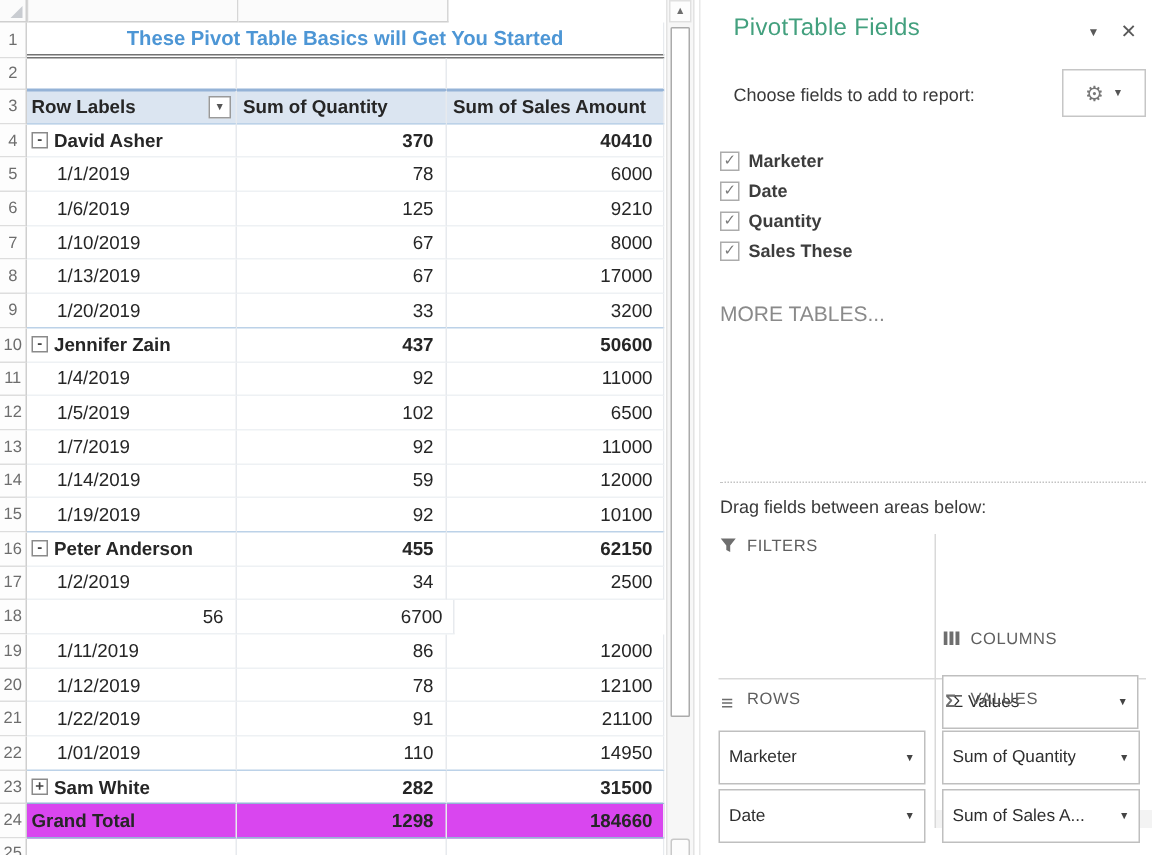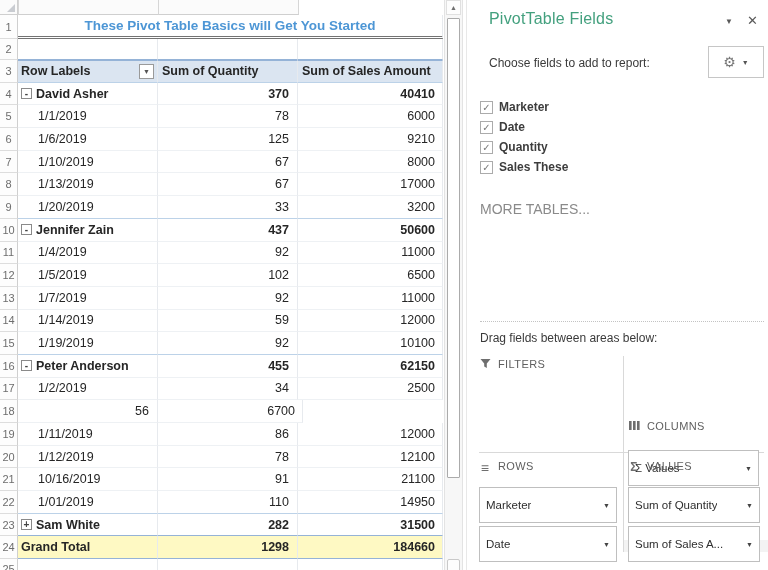--- a/index.html
+++ b/index.html
@@ -32,21 +32,21 @@
 
   .r-title .cA { width:425px; justify-content:center; font-weight:bold; font-size:13.5px;
     color:#4D96D5; border-bottom:3px double #737373; border-right:1px solid #e7eaee; }
 
   .r-header .cell { background:#DBE5F1; font-weight:bold; border-bottom:1px solid #95B3D7;
     border-top:1px solid #95B3D7; }
   .r-header .cB, .r-header .cC { justify-content:flex-start; padding-left:4px; }
   .row:has(+ .r-header) .cell { border-bottom-color:#95B3D7; }
   .r-group .cell { font-weight:bold; }
   .row:has(+ .r-group) .cell { border-bottom-color:#bcd2e8;gap:10px; }
-  .r-total .cell { background:#fef9c3; font-weight:bold; border-bottom:1px solid #95B3D7; }
+  .r-total .cell { background:#d946ef; font-weight:bold; border-bottom:1px solid #95B3D7; }
   .row:has(+ .r-total) .cell { border-bottom-color:#95B3D7; }
   .r-data .cA { padding-left:20px;align-items:center; }
 
   .expand { display:none; }
   .r-group .expand { display:inline-flex; width:11px; height:11px; flex:none;
     border:1px solid #8a8a8a; background:#fff; color:#444; font-size:10px; line-height:9px;
     align-items:center; justify-content:center; margin-right:4px; }
   .expand:empty { display:none !important; }
   .filter-btn { display:none; }
   .r-header .filter-btn { display:flex; margin-left:auto; width:15px; height:15px; flex:none;
@@ -318,21 +318,21 @@
           <span class="atext">1/12/2019</span>
 
         </div>
         <div class="cell cB">78</div>
         <div class="cell cC">12100</div>
       </div>
         <div class="row r-data">
         <div class="rn">21</div>
         <div class="cell cA">
 
-          <span class="atext">10/16/2019</span>
+          <span class="atext">1/22/2019</span>
 
         </div>
         <div class="cell cB">91</div>
         <div class="cell cC">21100</div>
       </div>
         <div class="row r-data">
         <div class="rn">22</div>
         <div class="cell cA">
 
           <span class="atext">1/01/2019</span>

